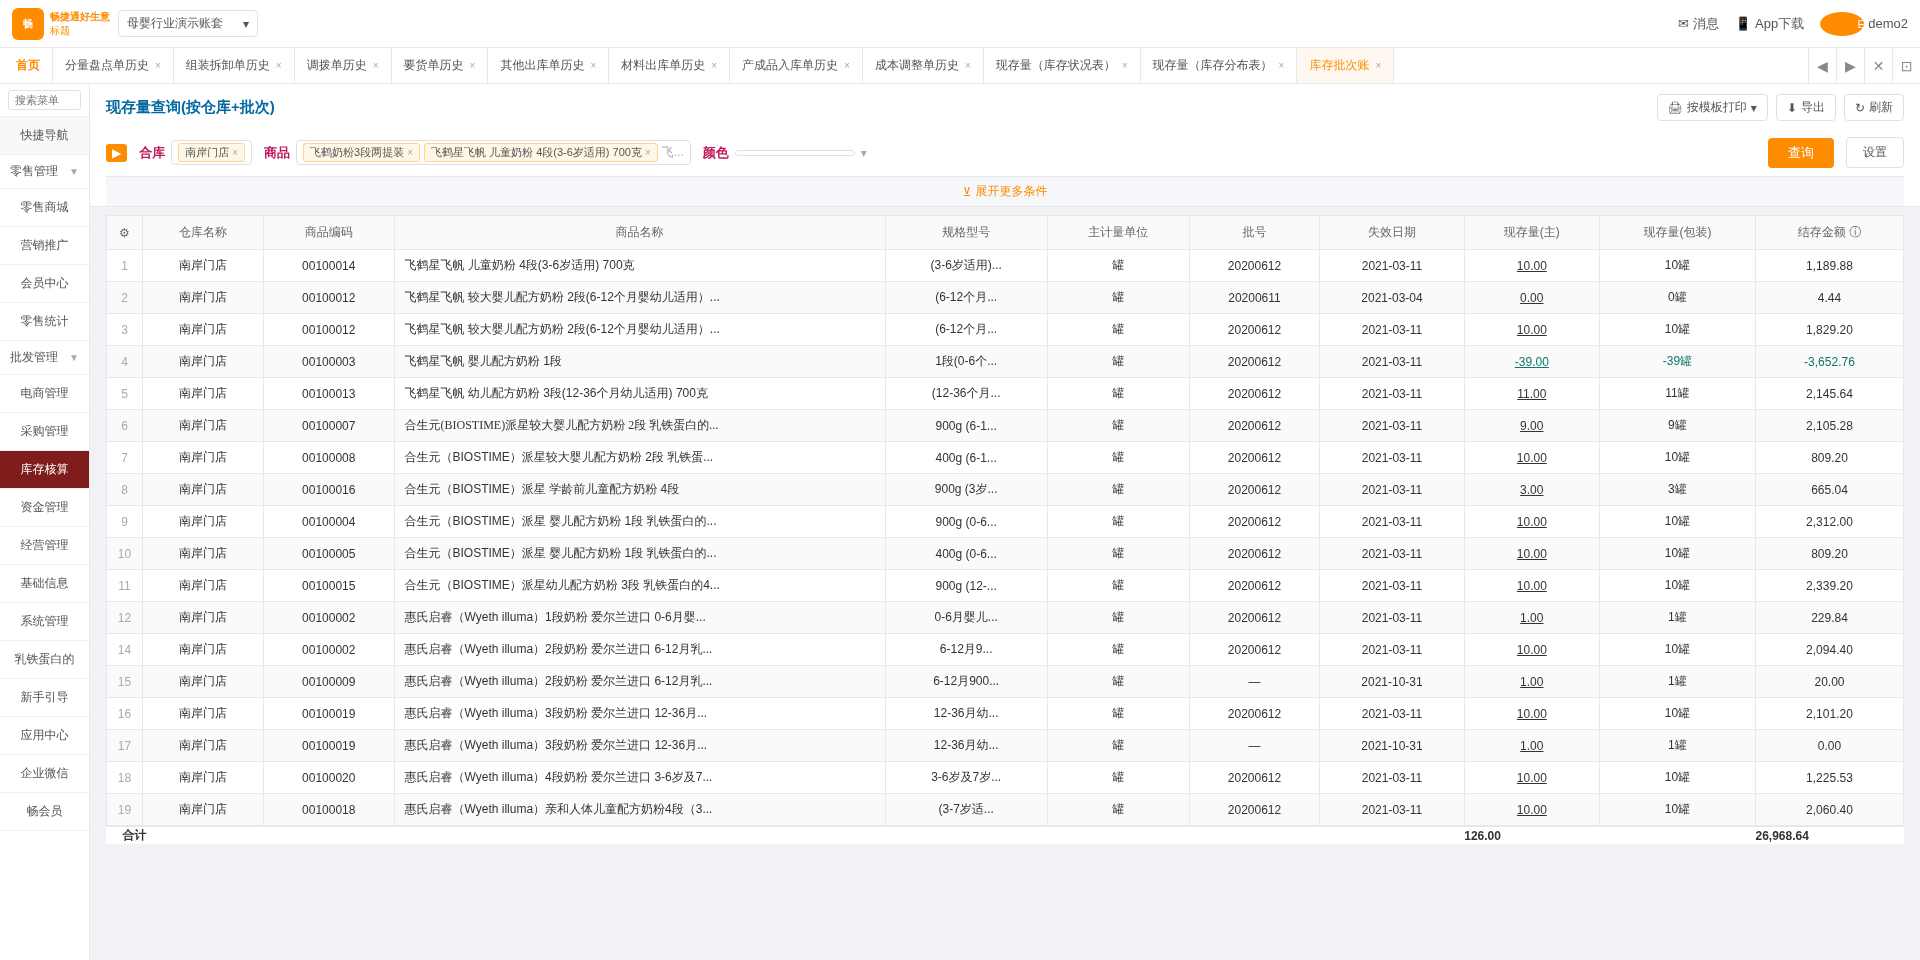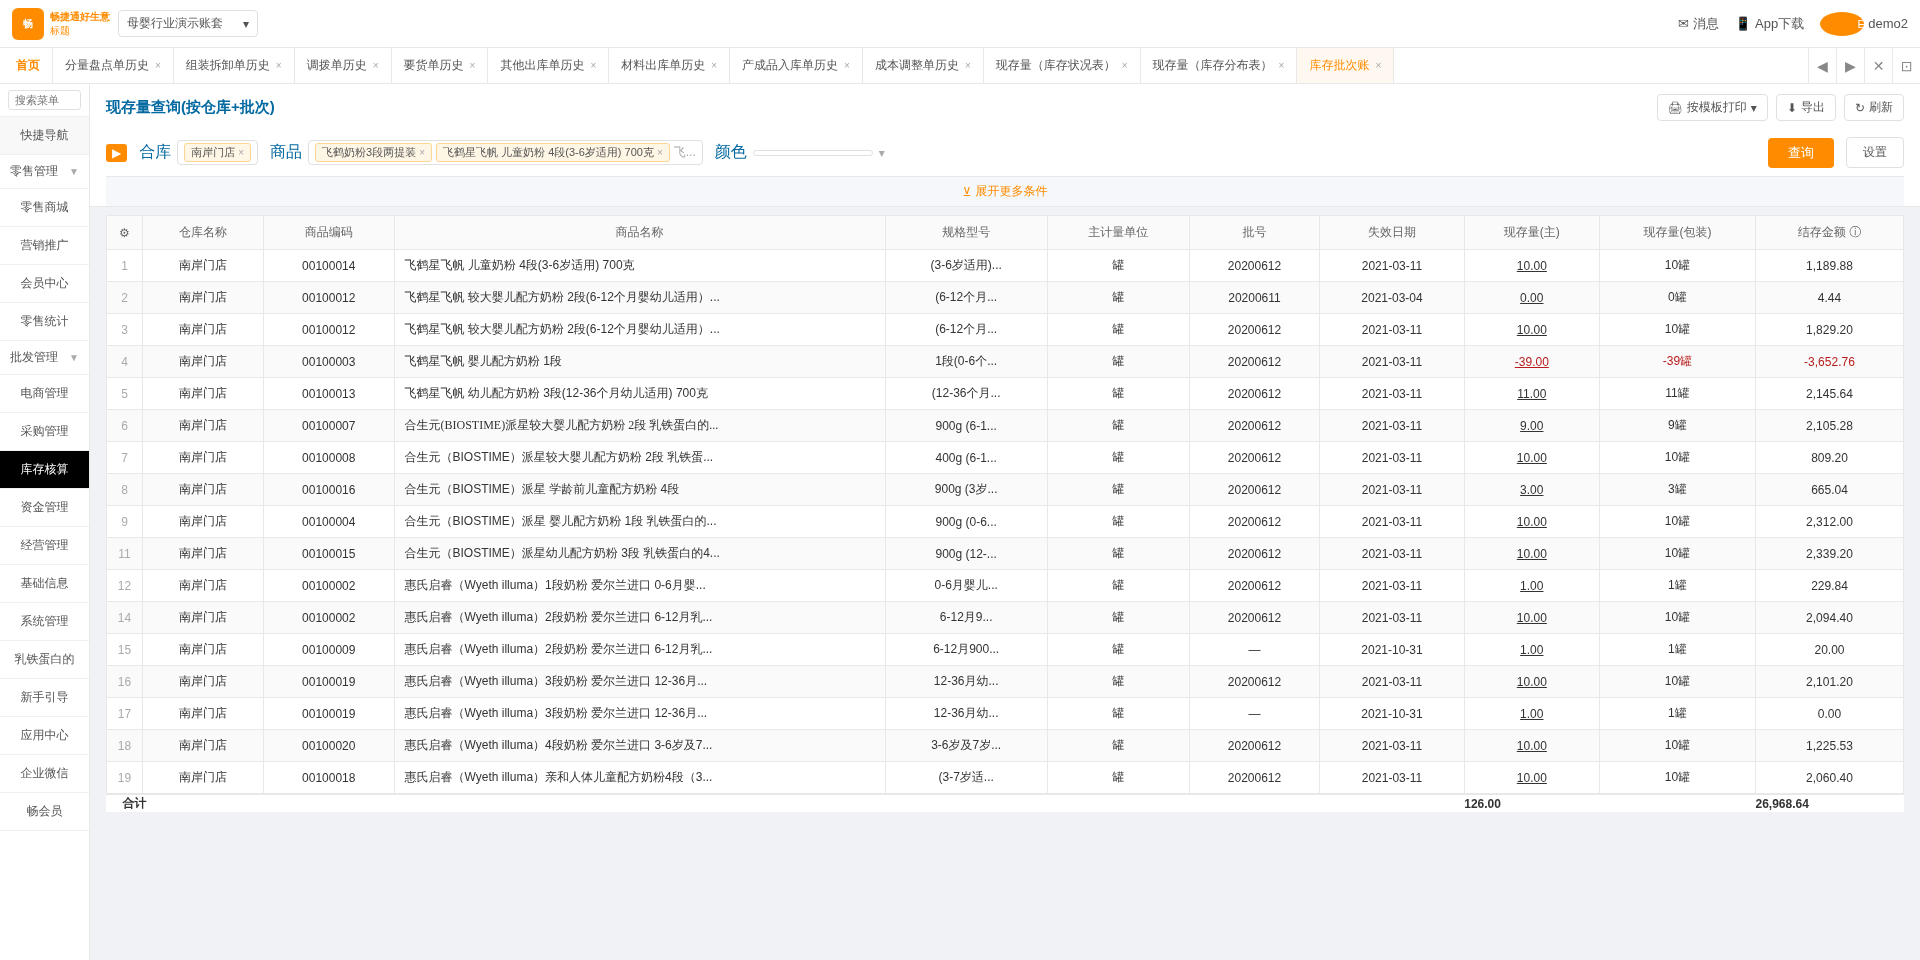--- a/index.html
+++ b/index.html
@@ -103,21 +103,21 @@
     .sidebar-item {
       padding: 10px 4px;
       text-align: center;
       cursor: pointer;
       font-size: 12px;
       color: #555;
       border-bottom: 1px solid #f0f0f0;
       display: flex; flex-direction: column; align-items: center; gap: 4px;
     }
     .sidebar-item.active {
-      background: #000000;
+      background: #7f1d1d;
       color: #fff;
       text-align: right;
     }
 
     
     .quick-search {
       padding: 6px 8px;
       border-bottom: 1px solid #f0f0f0;
     }
     .quick-search input {
@@ -166,21 +166,21 @@
     
     .filter-row {
       display: flex; align-items: center; gap: 12px;
       padding: 8px 0;
       flex-wrap: nowrap;
     }
     .filter-group {
       display: flex; align-items: center; gap: 6px;
     }
     .filter-label {
-      font-size: 16px; color: #0369a1; white-space: nowrap;
+      font-size: 13px; color: #be185d; white-space: nowrap; font-weight: bold;
     }
     .filter-tag-box {
       display: flex; align-items: center; gap: 4px;
       border: 1px solid #e0e0e0; border-radius: 4px; padding: 2px 6px;
       background: #fff; min-width: 80px;
     }
     .filter-tag {
       background: #fff7e6; border: 1px solid #ffd591; border-radius: 3px;
       padding: 1px 6px; font-size: 11px; color: #555;
       display: flex; align-items: center; gap: 3px;
@@ -214,21 +214,21 @@
       text-align: center; font-weight: normal; color: #666;
       white-space: nowrap; position: sticky; top: 0; background: #fafafa; z-index: 2;
     }
     tbody tr:nth-child(even) { background: #fafafa; }
     tbody td {
       padding: 7px 10px; border: 1px solid #e8e8e8;
       text-align: center; color: #333;
     }
     td.text-left { text-align: left; }
     td.underline { text-decoration: underline; color: #333; }
-    td.red { color: #b91c1c; }
+    td.red { color: #0f766e; }
 
     .row-num { color: #aaa; }
 
     
     .table-footer {
       background: #fff;
       border-top: 2px solid #e8e8e8;
     }
     .table-footer td {
       background: #fff; font-weight: bold;
@@ -571,20 +571,33 @@
     <td class="text-left" title="合生元（BIOSTIME）派星 婴儿配方奶粉 1段 乳铁蛋白的..." style="max-width:280px;overflow:hidden;text-overflow:ellipsis;white-space:nowrap;">合生元（BIOSTIME）派星 婴儿配方奶粉 1段 乳铁蛋白的...</td>
     <td>900g (0-6...</td>
     <td>罐</td>
     <td>20200612</td>
     <td>2021-03-11</td>
     <td class="underline">10.00</td>
     <td class="">10罐</td>
     <td class="">2,312.00</td>
   </tr>
             <tr>
+    <td class="row-num">10</td>
+    <td>南岸门店</td>
+    <td>00100005</td>
+    <td class="text-left" title="合生元（BIOSTIME）派星 婴儿配方奶粉 1段 乳铁蛋白的..." style="max-width:280px;overflow:hidden;text-overflow:ellipsis;white-space:nowrap;">合生元（BIOSTIME）派星 婴儿配方奶粉 1段 乳铁蛋白的...</td>
+    <td>400g (0-6...</td>
+    <td>罐</td>
+    <td>20200612</td>
+    <td>2021-03-11</td>
+    <td class="underline">10.00</td>
+    <td class="">10罐</td>
+    <td class="">809.20</td>
+  </tr>
+            <tr>
     <td class="row-num">11</td>
     <td>南岸门店</td>
     <td>00100015</td>
     <td class="text-left" title="合生元（BIOSTIME）派星幼儿配方奶粉 3段 乳铁蛋白的4..." style="max-width:280px;overflow:hidden;text-overflow:ellipsis;white-space:nowrap;">合生元（BIOSTIME）派星幼儿配方奶粉 3段 乳铁蛋白的4...</td>
     <td>900g (12-...</td>
     <td>罐</td>
     <td>20200612</td>
     <td>2021-03-11</td>
     <td class="underline">10.00</td>
     <td class="">10罐</td>

